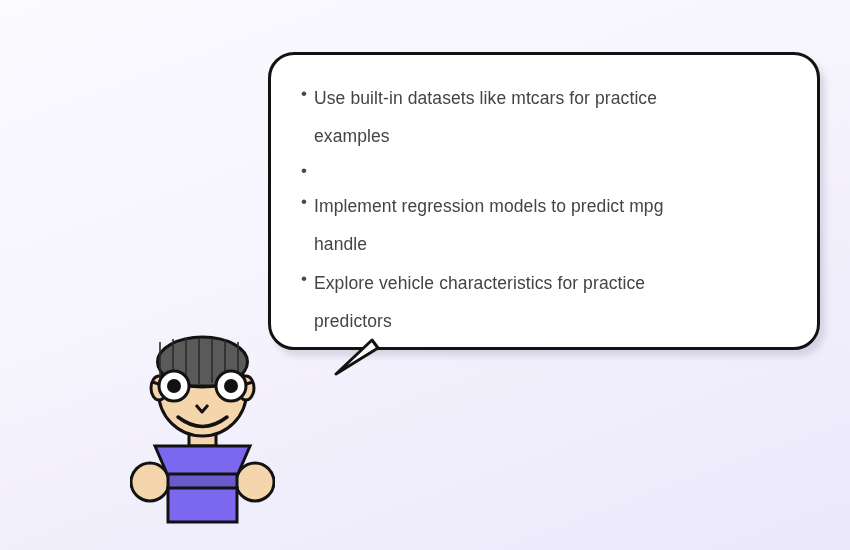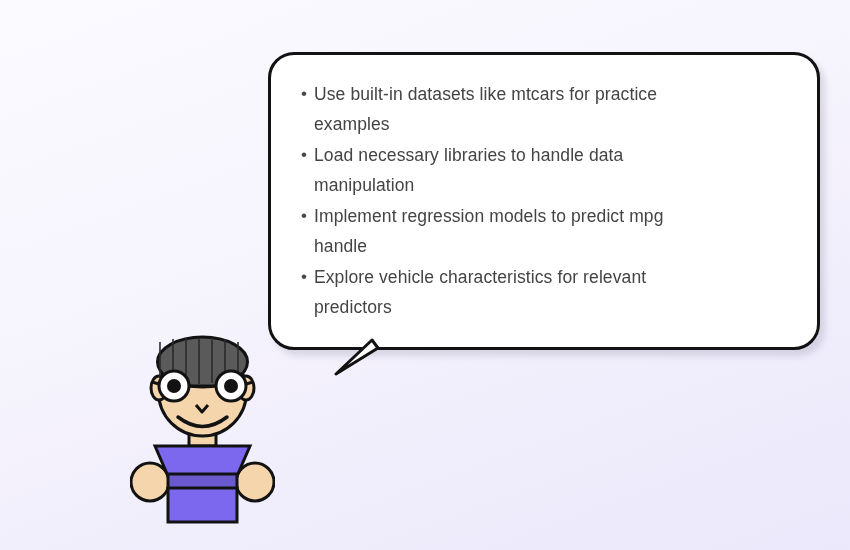--- a/index.html
+++ b/index.html
@@ -83,21 +83,21 @@
     color: #474747;
     font-size: 17px;
     line-height: 30px;
     text-align: left;
   }
 
   .bullet-text {
     flex: 1 1 auto;
     color: #444444;
     font-size: 17.5px;
-    line-height: 30px;
+    line-height: 38px;
     letter-spacing: 0.1px;
     max-width: 400px;
   }
 
   
   #character {
     position: absolute;
     left: 130px;
     top: 330px;
     width: 145px;
@@ -117,31 +117,30 @@
 
       <ul id="bullet-list">
 
         <li class="bullet-row">
           <span class="bullet-dot">•</span>
           <span class="bullet-text">Use built-in datasets like mtcars for practice examples</span>
         </li>
 
         <li class="bullet-row">
           <span class="bullet-dot">•</span>
-          <span class="bullet-text">Load necessary libraries to handle data manipulation</span>
         </li>
 
         <li class="bullet-row">
           <span class="bullet-dot">•</span>
           <span class="bullet-text">Implement regression models to predict mpg handle</span>
         </li>
 
         <li class="bullet-row">
           <span class="bullet-dot">•</span>
-          <span class="bullet-text">Explore vehicle characteristics for relevant predictors</span>
+          <span class="bullet-text">Explore vehicle characteristics for practice predictors</span>
         </li>
 
       </ul>
     </div>
 
     <svg id="bubble-tail" viewBox="0 0 60 40">
       <polygon points="40,2 46,10 4,36" fill="#ffffff" stroke="#121212" stroke-width="3" stroke-linejoin="round"></polygon>
       <line x1="0" y1="0" x2="60" y2="0" stroke="#ffffff" stroke-width="0"></line>
     </svg>
   </div>

